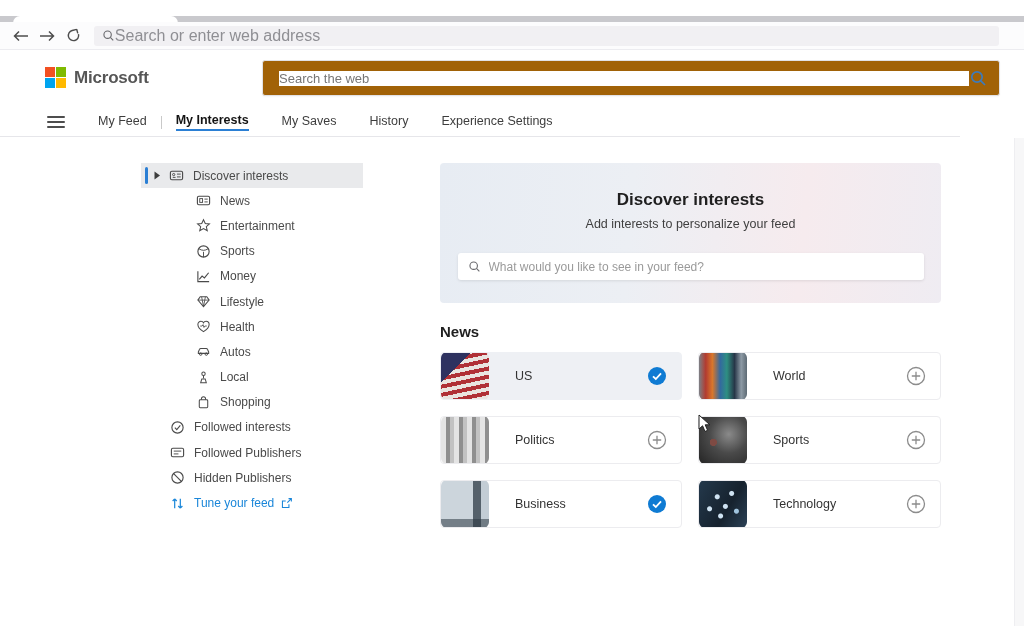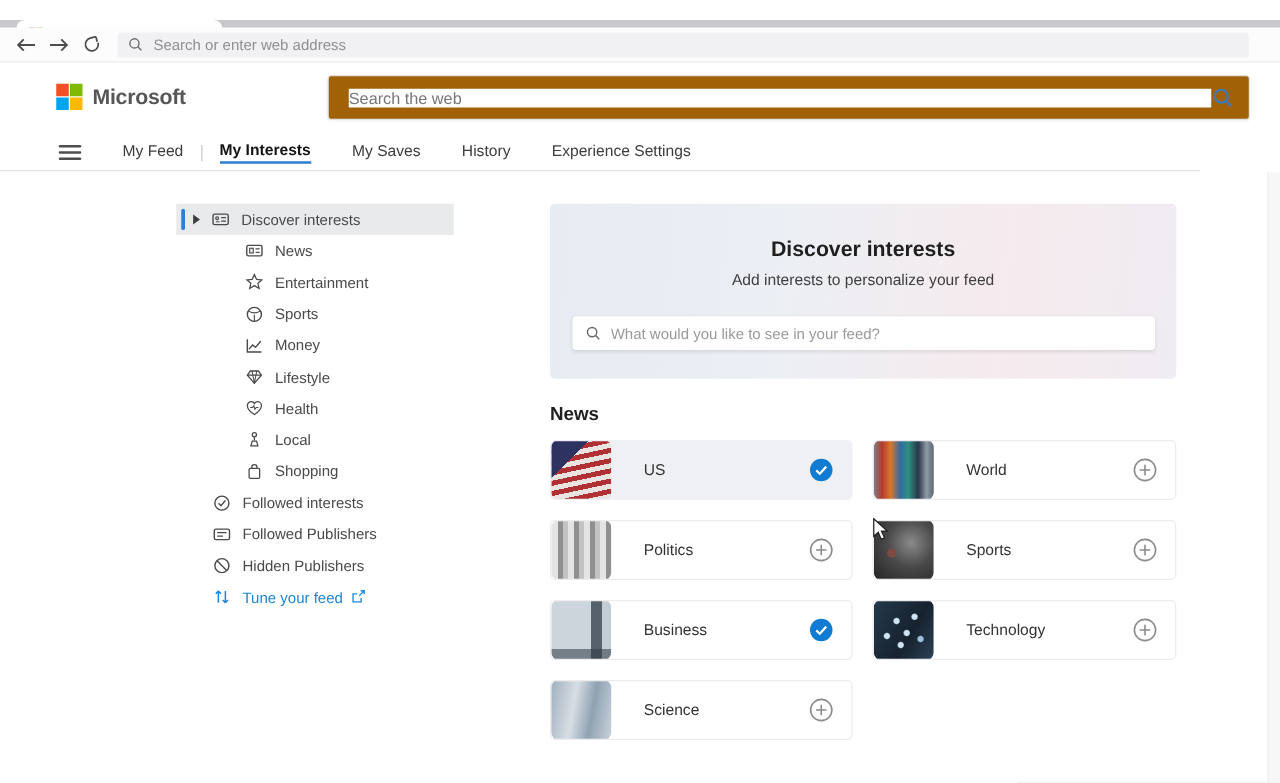--- a/index.html
+++ b/index.html
@@ -17,21 +17,21 @@
   .tab-close { font-size:12px; color:#555; margin-left:6px; cursor:default; line-height:1; }
   .newtab { position:absolute; left:186px; top:0; width:30px; height:22px; display:flex; align-items:center; justify-content:center;
             color:#4a4a4a; font-size:15px; font-weight:400; }
   .addressbar { position:absolute; left:0; top:22px; width:1024px; height:28px; background:#fcfcfd;
                 display:flex; align-items:center; border-bottom:1px solid #ececf0; }
   .nav-btn { width:26px; height:22px; display:flex; align-items:center; justify-content:center; color:#555; }
   .nav-btn:first-child { margin-left:8px; }
   .addr-field { margin-left:8px; width:905px; height:20px; background:#f1f0f3; border-radius:3px;
                 display:flex; align-items:center; padding:0 8px; }
   .addr-field input { border:none; outline:none; background:transparent; font-family:"Liberation Sans",sans-serif;
-                      font-size:12px; color:#444; width:100%; margin-left:8px; }
+                      font-size:16px; color:#444; width:100%; margin-left:0; }
   .addr-field input::placeholder { color:#8f8f94; }
 
   
   .ms-logo { position:absolute; left:45px; top:67px; display:flex; align-items:flex-end; gap:8px; }
   .ms-squares { width:21px; height:21px; display:grid; grid-template-columns:10px 10px; grid-template-rows:10px 10px; gap:1px; }
   .ms-squares i { display:block; }
   .ms-word { font-size:17px; font-weight:700; color:#565656; letter-spacing:-0.2px; }
   .web-search { position:absolute; left:262px; top:60px; width:738px; height:36px; background:#a16207;
                 border:1px solid #e2e2e6; border-radius:3px; box-shadow:0 1px 2px rgba(0,0,0,.04);
                 display:flex; align-items:center; padding:0 12px 0 16px; }
@@ -231,20 +231,28 @@
     </div>
     <div class="side-row row-sub">
       <svg width="15" height="15" viewBox="0 0 16 16">
           <path d="M8 13.5 C8 13.5 2 9.8 2 5.8 C2 3.7 3.7 2.5 5.3 2.5 C6.7 2.5 7.6 3.3 8 4.1 C8.4 3.3 9.3 2.5 10.7 2.5 C12.3 2.5 14 3.7 14 5.8 C14 9.8 8 13.5 8 13.5 Z" fill="none" stroke="#4a4a4a" stroke-width="1.1"></path>
           <path d="M4.5 7.5 H6.5 L7.5 6 L8.5 9 L9.5 7.5 H11.5" fill="none" stroke="#4a4a4a" stroke-width="0.9"></path>
         </svg>
       <span class="side-label">Health</span>
     </div>
     <div class="side-row row-sub">
       <svg width="15" height="15" viewBox="0 0 16 16">
+          <path d="M2.5 10 V8.5 L3.8 5.6 C4 5.1 4.4 4.8 5 4.8 H11 C11.6 4.8 12 5.1 12.2 5.6 L13.5 8.5 V10 H2.5 Z" fill="none" stroke="#4a4a4a" stroke-width="1.1"></path>
+          <circle cx="5" cy="10.8" r="1.3" fill="none" stroke="#4a4a4a" stroke-width="1"></circle>
+          <circle cx="11" cy="10.8" r="1.3" fill="none" stroke="#4a4a4a" stroke-width="1"></circle>
+        </svg>
+      <span class="side-label">Autos</span>
+    </div>
+    <div class="side-row row-sub">
+      <svg width="15" height="15" viewBox="0 0 16 16">
           <circle cx="8" cy="4" r="1.8" fill="none" stroke="#4a4a4a" stroke-width="1.1"></circle>
           <path d="M8 5.8 V9" stroke="#4a4a4a" stroke-width="1.1"></path>
           <path d="M5 13.5 L6.2 9.5 H9.8 L11 13.5 Z" fill="none" stroke="#4a4a4a" stroke-width="1.1"></path>
         </svg>
       <span class="side-label">Local</span>
     </div>
     <div class="side-row row-sub">
       <svg width="15" height="15" viewBox="0 0 16 16">
           <rect x="3.5" y="5" width="9" height="8.5" rx="1" fill="none" stroke="#4a4a4a" stroke-width="1.1"></rect>
           <path d="M5.8 5 V4 a2.2 2.2 0 0 1 4.4 0 V5" fill="none" stroke="#4a4a4a" stroke-width="1.1"></path>
@@ -353,30 +361,20 @@
       <div class="card">
         <span class="thumb thumb-technology"></span>
         <span class="card-label">Technology</span>
         <span class="card-action">
           <svg width="20" height="20" viewBox="0 0 20 20">
               <circle cx="10" cy="10" r="8.5" fill="none" stroke="#8c8c8c" stroke-width="1.3"></circle>
               <path d="M10 5.8 V14.2 M5.8 10 H14.2" stroke="#8c8c8c" stroke-width="1.3"></path>
             </svg>
         </span>
       </div>
-      <div class="card">
-        <span class="thumb thumb-science"></span>
-        <span class="card-label">Science</span>
-        <span class="card-action">
-          <svg width="20" height="20" viewBox="0 0 20 20">
-              <circle cx="10" cy="10" r="8.5" fill="none" stroke="#8c8c8c" stroke-width="1.3"></circle>
-              <path d="M10 5.8 V14.2 M5.8 10 H14.2" stroke="#8c8c8c" stroke-width="1.3"></path>
-            </svg>
-        </span>
-      </div>
     </div>
   </div>
 
   <div class="scroll-gutter"></div>
 
   <svg class="cursor" width="14" height="20" viewBox="0 0 14 20">
     <path d="M1 1 L1 15 L4.6 11.8 L7 17.5 L9.6 16.3 L7.2 10.8 L11.8 10.8 Z" fill="#fff" stroke="#222" stroke-width="1"></path>
   </svg>
 
 </div>

